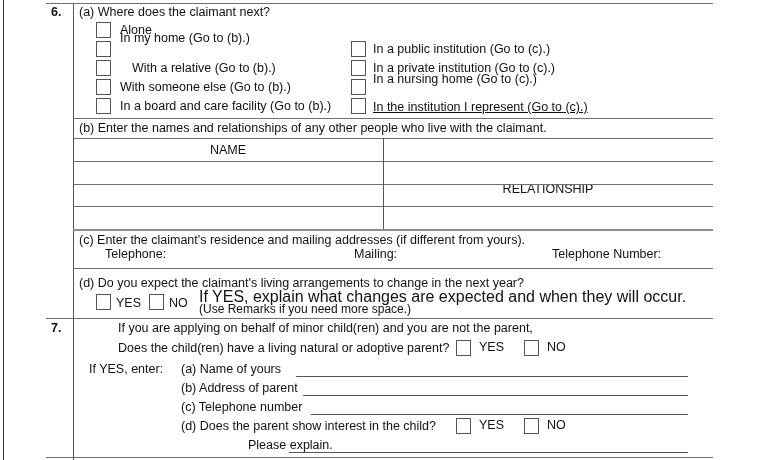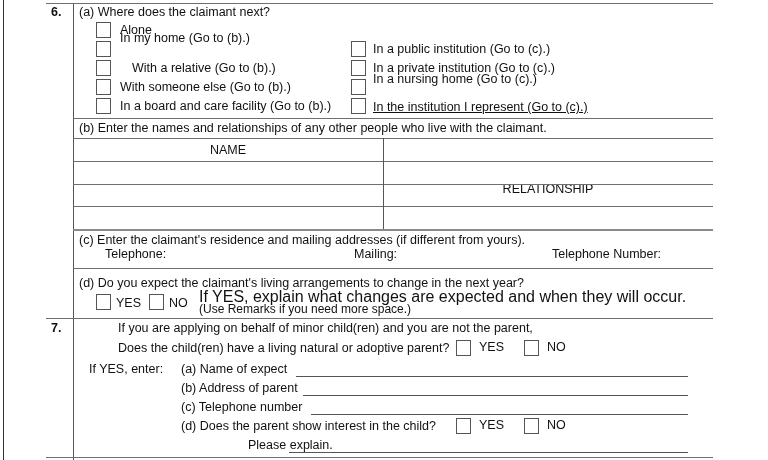--- a/index.html
+++ b/index.html
@@ -88,21 +88,21 @@
 <div class="abs" style="left:79px;top:321px;margin-left:39px;">If you are applying on behalf of minor child(ren) and you are not the parent,</div>
 
 <div class="abs" style="left:89px;top:341px;margin-left:29px;">Does the child(ren) have a living natural or adoptive parent?</div>
 <div class="cb" style="left:456px;top:340px;"></div>
 <div class="abs" style="left:479px;top:340px;">YES</div>
 <div class="cb" style="left:524px;top:340px;"></div>
 <div class="abs" style="left:547px;top:340px;">NO</div>
 
 <div class="abs" style="left:89px;top:362px;">If YES, enter:</div>
 
-<div class="abs" style="left:181px;top:362px;">(a) Name of expect</div>
+<div class="abs" style="left:181px;top:362px;">(a) Name of yours</div>
 <div class="uline" style="left:296px;top:376px;width:392px;"></div>
 
 <div class="abs" style="left:181px;top:381px;">(b) Address of parent</div>
 <div class="uline" style="left:303px;top:395px;width:385px;"></div>
 
 <div class="abs" style="left:181px;top:400px;text-align:center;">(c) Telephone number</div>
 <div class="uline" style="left:311px;top:414px;width:377px;"></div>
 
 <div class="abs" style="left:181px;top:419px;">(d) Does the parent show interest in the child?</div>
 <div class="cb" style="left:456px;top:418px;"></div>

